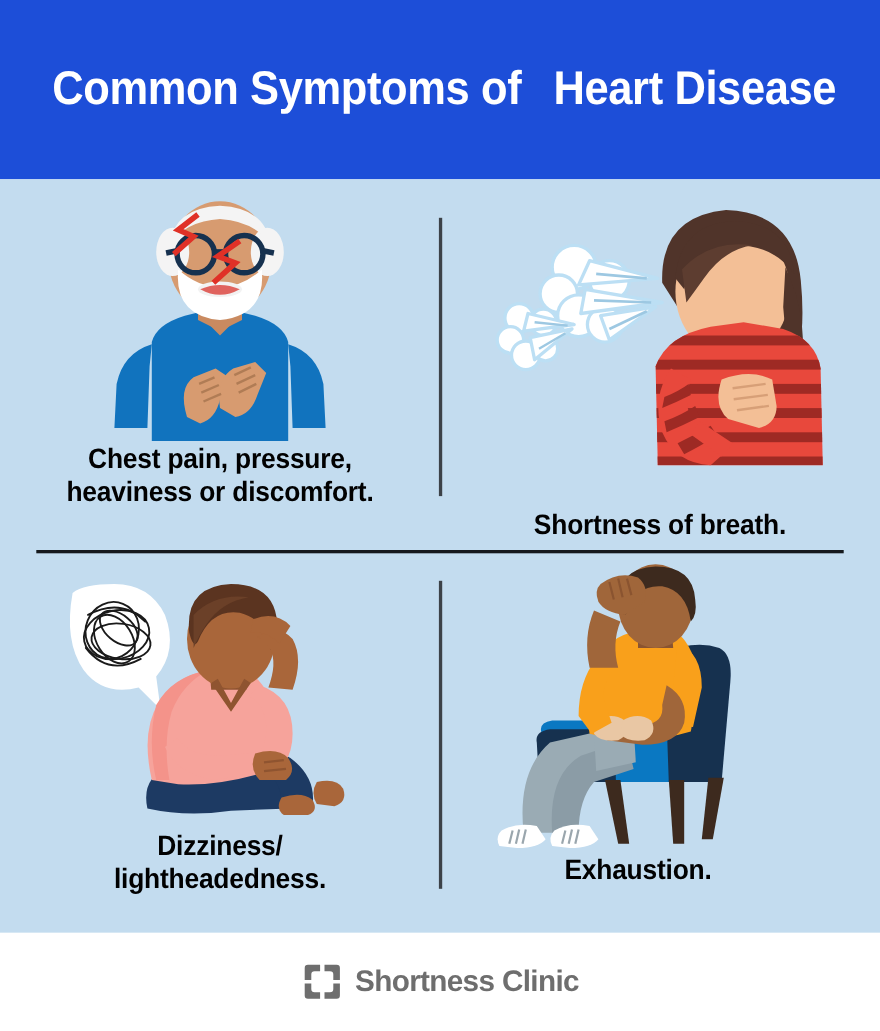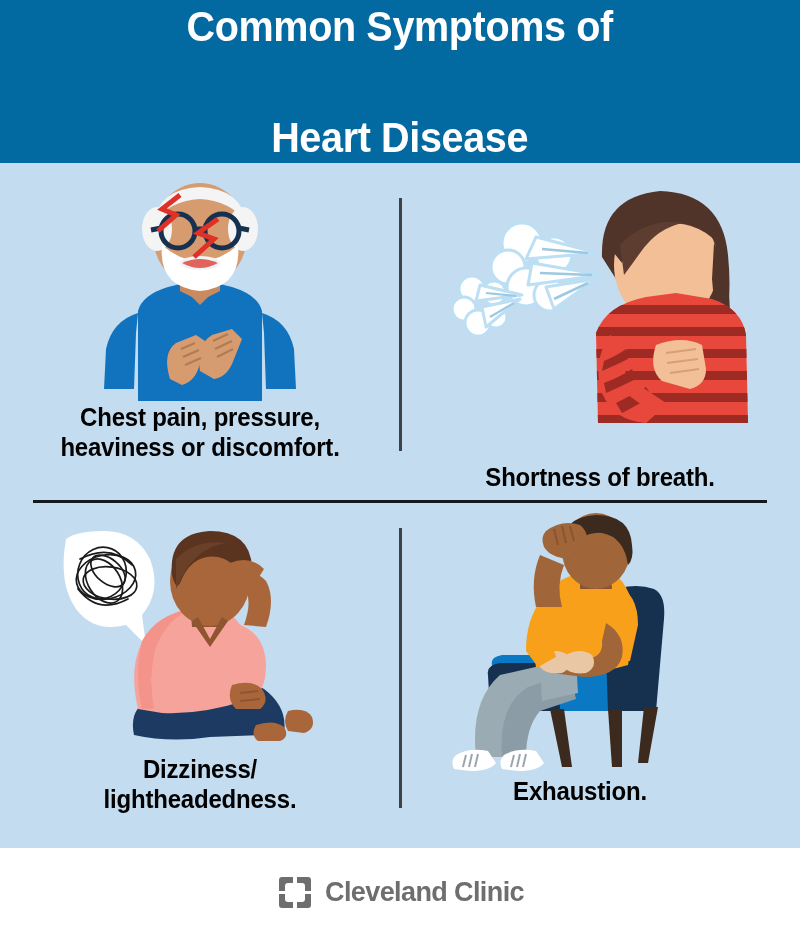--- a/index.html
+++ b/index.html
@@ -18,25 +18,24 @@
     overflow: hidden;
     background: #ffffff;
   }
 
   
   .header {
     position: absolute;
     left: 0; top: 0;
     width: 800px;
     height: 163px;
-    background: #0369a1;
+    background: #1d4ed8;
     display: flex;
-    flex-direction: column;
     align-items: center;
-    justify-content: space-between;
+    justify-content: center;
   }
   .header-title {
     color: #ffffff;
     font-family: "Liberation Sans Narrow", "Liberation Sans", sans-serif;
     font-weight: bold;
     font-size: 43px;
     line-height: 1.22;
     letter-spacing: -0.4px;
     text-align: center;
     transform: scaleX(0.92);
@@ -404,17 +403,17 @@
   </div>
 
   <div class="footer">
     <div class="logo-lockup">
       <svg class="logo-mark" width="38" height="37" viewBox="0 0 38 37" aria-hidden="true">
         <path d="M3 3 h14 v6 h-5 a3 3 0 0 0 -3 3 v5 h-6 v-11 a3 3 0 0 1 3 -3 z" fill="#6e6e6e"></path>
         <path d="M35 3 v14 h-6 v-5 a3 3 0 0 0 -3 -3 h-5 v-6 h11 a3 3 0 0 1 3 3 z" fill="#6e6e6e"></path>
         <path d="M35 34 h-14 v-6 h5 a3 3 0 0 0 3 -3 v-5 h6 v11 a3 3 0 0 1 -3 3 z" fill="#6e6e6e"></path>
         <path d="M3 34 v-14 h6 v5 a3 3 0 0 0 3 3 h5 v6 h-11 a3 3 0 0 1 -3 -3 z" fill="#6e6e6e"></path>
       </svg>
-      <span class="logo-word">Cleveland Clinic</span>
+      <span class="logo-word">Shortness Clinic</span>
     </div>
   </div>
 
 </div>
 
 </body></html>

